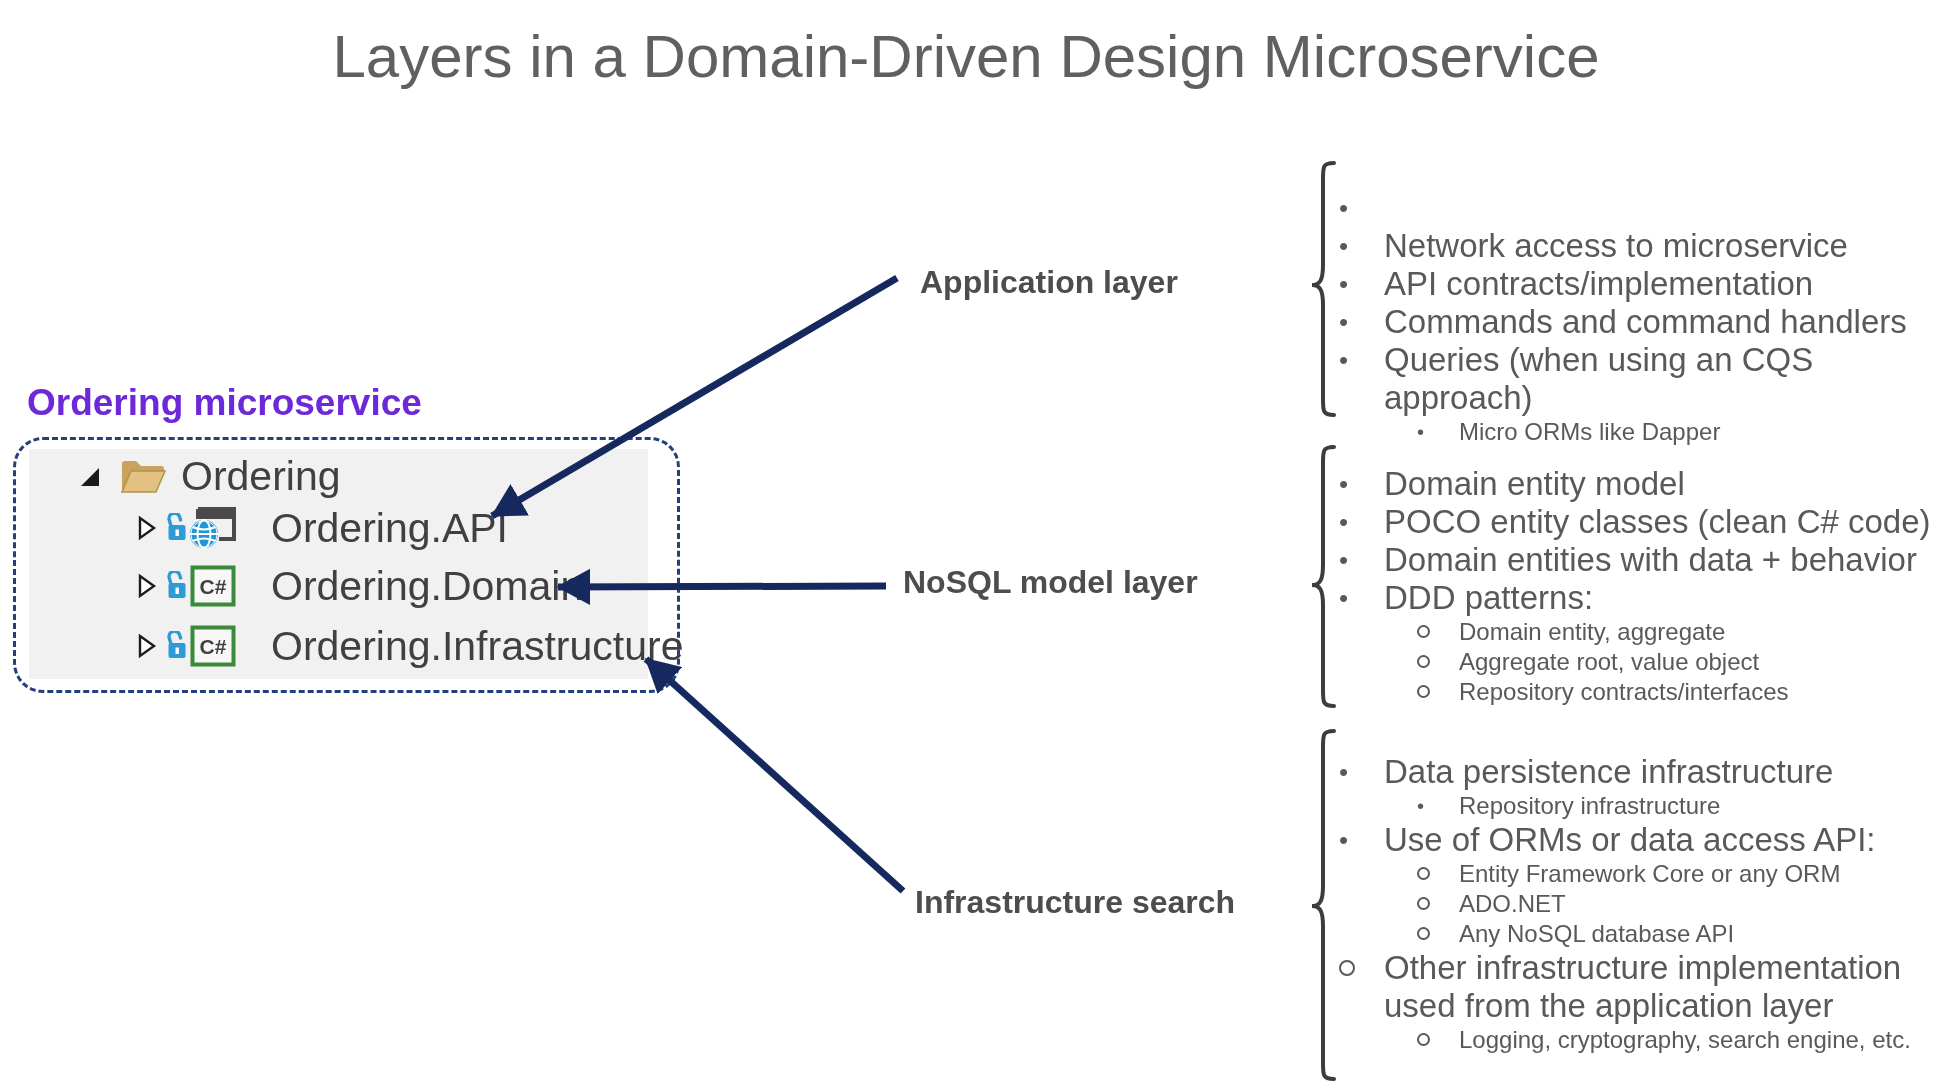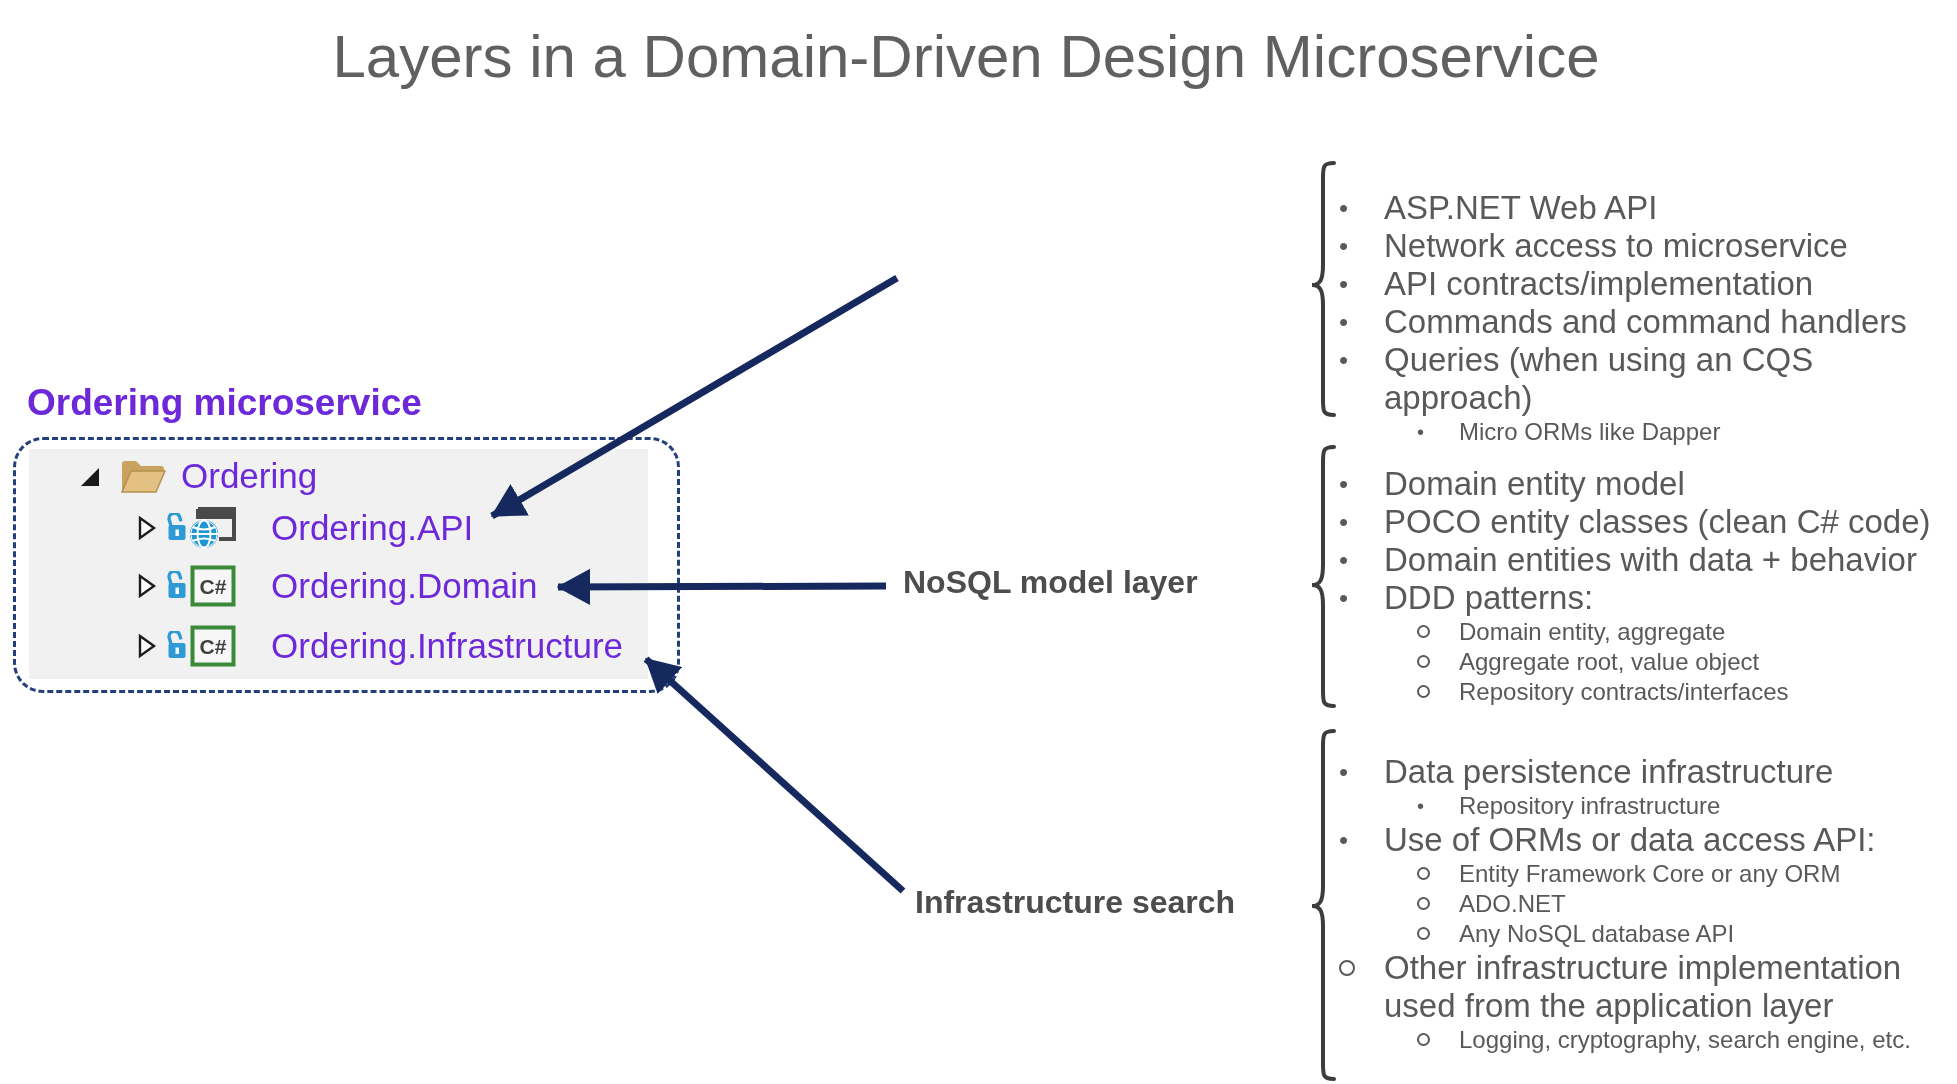--- a/index.html
+++ b/index.html
@@ -22,21 +22,21 @@
     position:absolute;left:13px;top:437px;width:661px;height:250px;
     border:3px dashed #24407c;border-radius:30px;background:transparent;
   }
   .tree-fill{
     position:absolute;left:29px;top:449px;width:619px;height:230px;
     background:#f1f1f1;
   }
   .trow{position:absolute;height:50px;display:flex;align-items:center;}
   .trow.root{left:49px;top:2px;}
   .trow.child{left:108px;}
-  .trow .tlabel{font-size:35px;color:#6d28d9;white-space:nowrap;}
+  .trow .tlabel{font-size:41px;color:#404040;white-space:nowrap;}
   .trow.root .tlabel{margin-left:14px;}
   .trow.child .tlabel{margin-left:35px;}
   .icon{flex:none;display:block;}
   .lock{margin-left:9px;}
   
   .layer-label{
     position:absolute;font-size:32px;font-weight:bold;color:#4d4d4d;white-space:nowrap;
   }
   .layer-label.app{left:920px;top:264px;}
   .layer-label.dom{left:903px;top:564px;}
@@ -135,39 +135,39 @@
         <rect x="9.5" y="16.5" width="3.4" height="6.5" fill="#ffffff"></rect>
       </svg>
       <svg class="icon" width="46" height="42" viewBox="0 0 46 42" style="margin-left:2px;">
         <rect x="2.5" y="2.5" width="41" height="37" fill="#f7f7f7" stroke="#3b8a3a" stroke-width="4"></rect>
         <text x="23" y="29" text-anchor="middle" font-family="Liberation Sans, sans-serif" font-size="21" font-weight="bold" fill="#3f3f3f">C#</text>
       </svg>
       <span class="tlabel">Ordering.Infrastructure</span>
     </div>
   </div>
 
+  <div class="layer-label app">Application layer</div>
   <div class="layer-label dom">NoSQL model layer</div>
   <div class="layer-label inf">Infrastructure search</div>
 
   <svg class="brace app" width="30" height="258" viewBox="0 0 30 258">
     <path d="M26 3 C14 3 15 7 15 24 L15 105 C15 120 12 125 4 125 C12 125 15 130 15 145 L15 234 C15 251 14 255 26 255" fill="none" stroke="#3d3d3d" stroke-width="4" stroke-linecap="round"></path>
   </svg>
   <svg class="brace dom" width="30" height="265" viewBox="0 0 30 265">
     <path d="M26 3 C14 3 15 7 15 24 L15 121 C15 136 12 141 4 141 C12 141 15 146 15 161 L15 241 C15 258 14 262 26 262" fill="none" stroke="#3d3d3d" stroke-width="4" stroke-linecap="round"></path>
   </svg>
   <svg class="brace inf" width="30" height="354" viewBox="0 0 30 354">
     <path d="M26 3 C14 3 15 7 15 24 L15 158 C15 173 12 178 4 178 C12 178 15 183 15 198 L15 330 C15 347 14 351 26 351" fill="none" stroke="#3d3d3d" stroke-width="4" stroke-linecap="round"></path>
   </svg>
 
   <ul class="layer-list app">
     <li class="li l1">
         <span class="b">
           <span class="dotg">•</span>
         </span>
-        <span class="txt">ASP.NET Web API</span>
       </li>
     <li class="li l1">
         <span class="b">
           <span class="dotg">•</span>
         </span>
         <span class="txt">Network access to microservice</span>
       </li>
     <li class="li l1">
         <span class="b">
           <span class="dotg">•</span>

